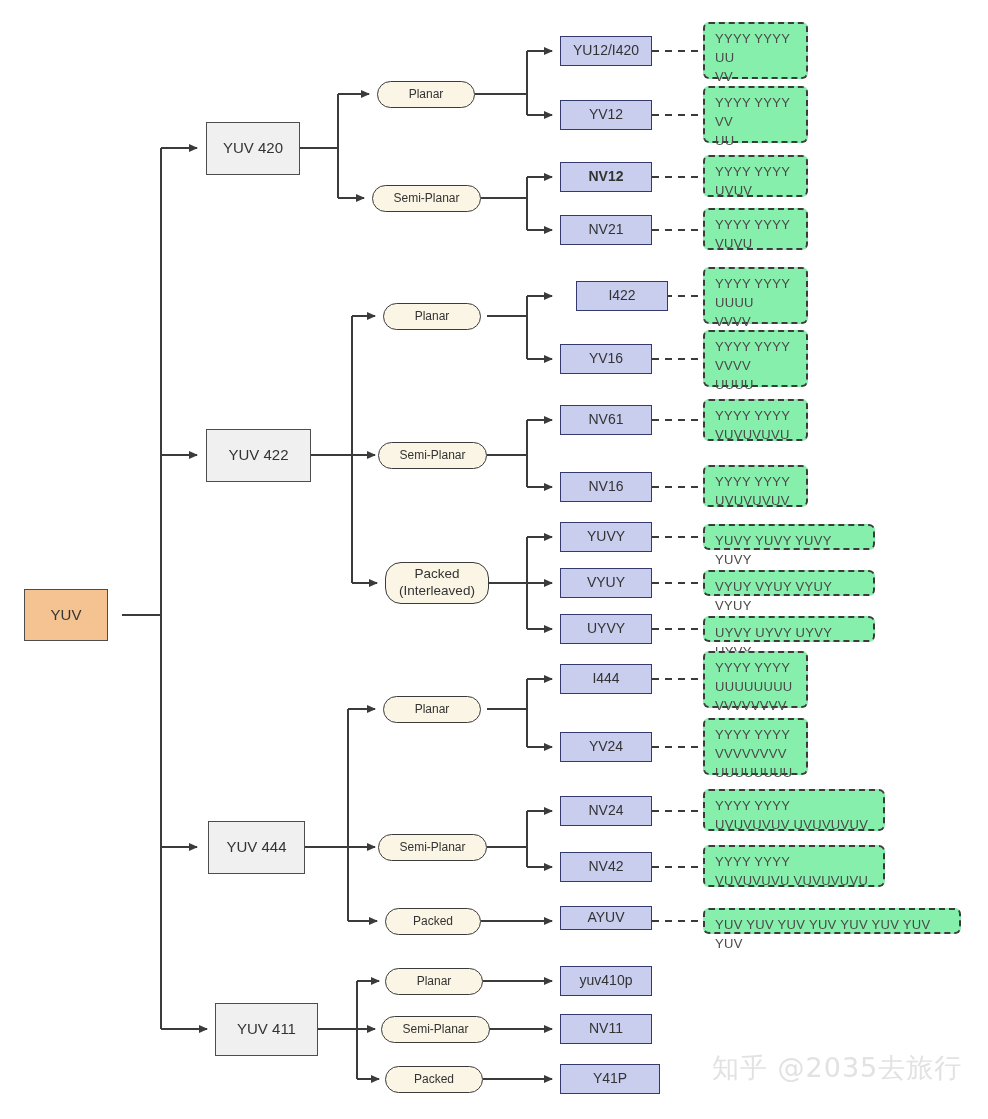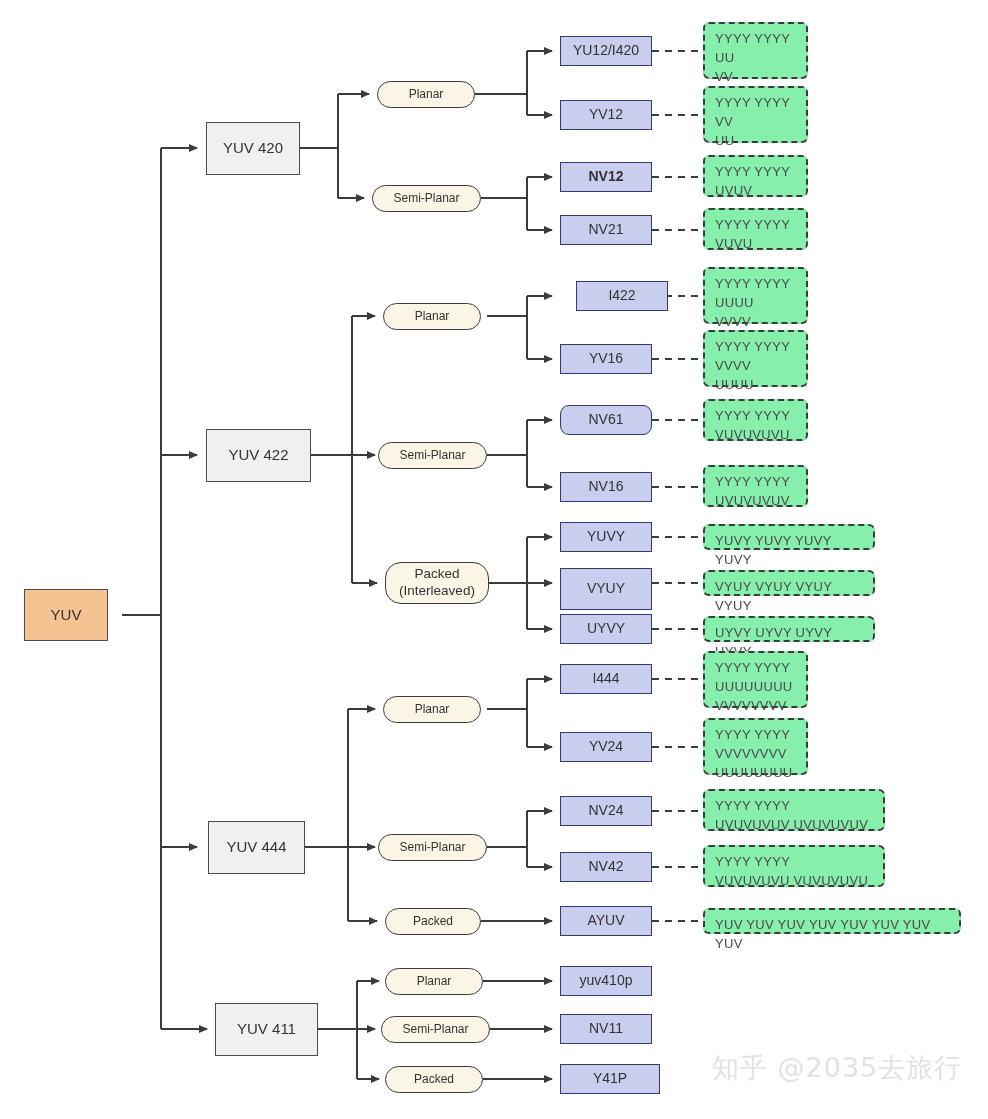--- a/index.html
+++ b/index.html
@@ -211,31 +211,31 @@
   <div class="node n-kind" style="left:381px;top:1016px;width:109px;height:27px;">Semi-Planar</div>
   <div class="node n-kind" style="left:385px;top:1066px;width:98px;height:27px;">Packed</div>
 
   <div class="node n-format" style="left:560px;top:36px;width:92px;height:30px;">YU12/I420</div>
   <div class="node n-format" style="left:560px;top:100px;width:92px;height:30px;">YV12</div>
   <div class="node n-format" style="left:560px;top:162px;width:92px;height:30px;font-weight:bold;">NV12</div>
   <div class="node n-format" style="left:560px;top:215px;width:92px;height:30px;">NV21</div>
 
   <div class="node n-format" style="left:560px;top:281px;width:92px;height:30px;margin-left:16px;">I422</div>
   <div class="node n-format" style="left:560px;top:344px;width:92px;height:30px;">YV16</div>
-  <div class="node n-format" style="left:560px;top:405px;width:92px;height:30px;border-radius:9px;">NV61</div>
+  <div class="node n-format" style="left:560px;top:405px;width:92px;height:30px;">NV61</div>
   <div class="node n-format" style="left:560px;top:472px;width:92px;height:30px;">NV16</div>
   <div class="node n-format" style="left:560px;top:522px;width:92px;height:30px;">YUVY</div>
-  <div class="node n-format" style="left:560px;top:568px;width:92px;height:42px;">VYUY</div>
+  <div class="node n-format" style="left:560px;top:568px;width:92px;height:30px;">VYUY</div>
   <div class="node n-format" style="left:560px;top:614px;width:92px;height:30px;">UYVY</div>
 
   <div class="node n-format" style="left:560px;top:664px;width:92px;height:30px;">I444</div>
   <div class="node n-format" style="left:560px;top:732px;width:92px;height:30px;">YV24</div>
   <div class="node n-format" style="left:560px;top:796px;width:92px;height:30px;">NV24</div>
   <div class="node n-format" style="left:560px;top:852px;width:92px;height:30px;">NV42</div>
-  <div class="node n-format" style="left:560px;top:906px;width:92px;height:30px;">AYUV</div>
+  <div class="node n-format" style="left:560px;top:906px;width:92px;height:24px;">AYUV</div>
 
   <div class="node n-format" style="left:560px;top:966px;width:92px;height:30px;">yuv410p</div>
   <div class="node n-format" style="left:560px;top:1014px;width:92px;height:30px;">NV11</div>
   <div class="node n-format" style="left:560px;top:1064px;width:100px;height:30px;">Y41P</div>
 
   <div class="node n-note" style="left:703px;top:22px;width:105px;height:57px;">YYYY YYYY
 UU
 VV</div>
   <div class="node n-note" style="left:703px;top:86px;width:105px;height:57px;">YYYY YYYY
 VV

